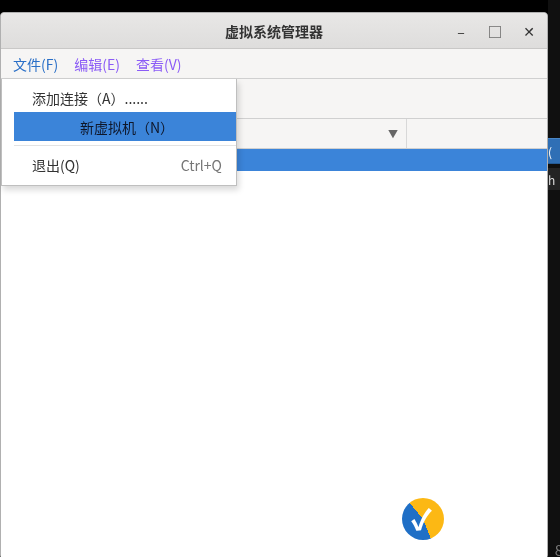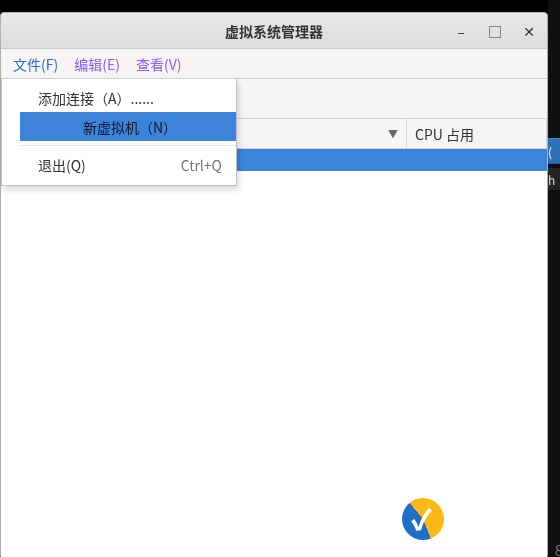--- a/index.html
+++ b/index.html
@@ -56,21 +56,21 @@
   .selrow {
     position:absolute; left:0; top:0; right:0; height:22px;
     background:#3b84d9;
   }
 
   
   .menu {
     position:absolute; left:0; top:66px; width:236px;
     background:#fff; border:1px solid #bfbfbf; border-top:none;
     box-shadow: 2px 4px 6px rgba(0,0,0,.15);
-    padding: 4px 0 6px 18px;
+    padding: 4px 0 6px 12px;
   }
   .menu .mitem {
     height: 29px; display:flex; align-items:center; justify-content:space-between;
     padding: 0 14px 0 18px; color:#333; white-space:nowrap;
   }
   .menu .mitem.hl { background:#3b84d9; color:#0f172a;justify-content:center; }
   .menu .sep { height:1px; background:#e3e3e3; margin:4px 0; }
   .menu .mitem .shortcut { color:#777; }
 
   
@@ -142,23 +142,20 @@
     <div class="toolbtn"></div>
     <div class="toolbtn">
       <span class="tri">▼</span>
     </div>
   </div>
 
   <div class="colheaders">
     <div class="col name">
       <span class="sorttri">▼</span>
     </div>
-    <div class="col cpu">
-      <span>CPU 占用</span>
-    </div>
   </div>
 
   <div class="content">
     <div class="selrow"></div>
   </div>
 
   <div class="menu">
     <div class="mitem">
       <span>添加连接（A）......</span>
       <span class="shortcut"></span>

